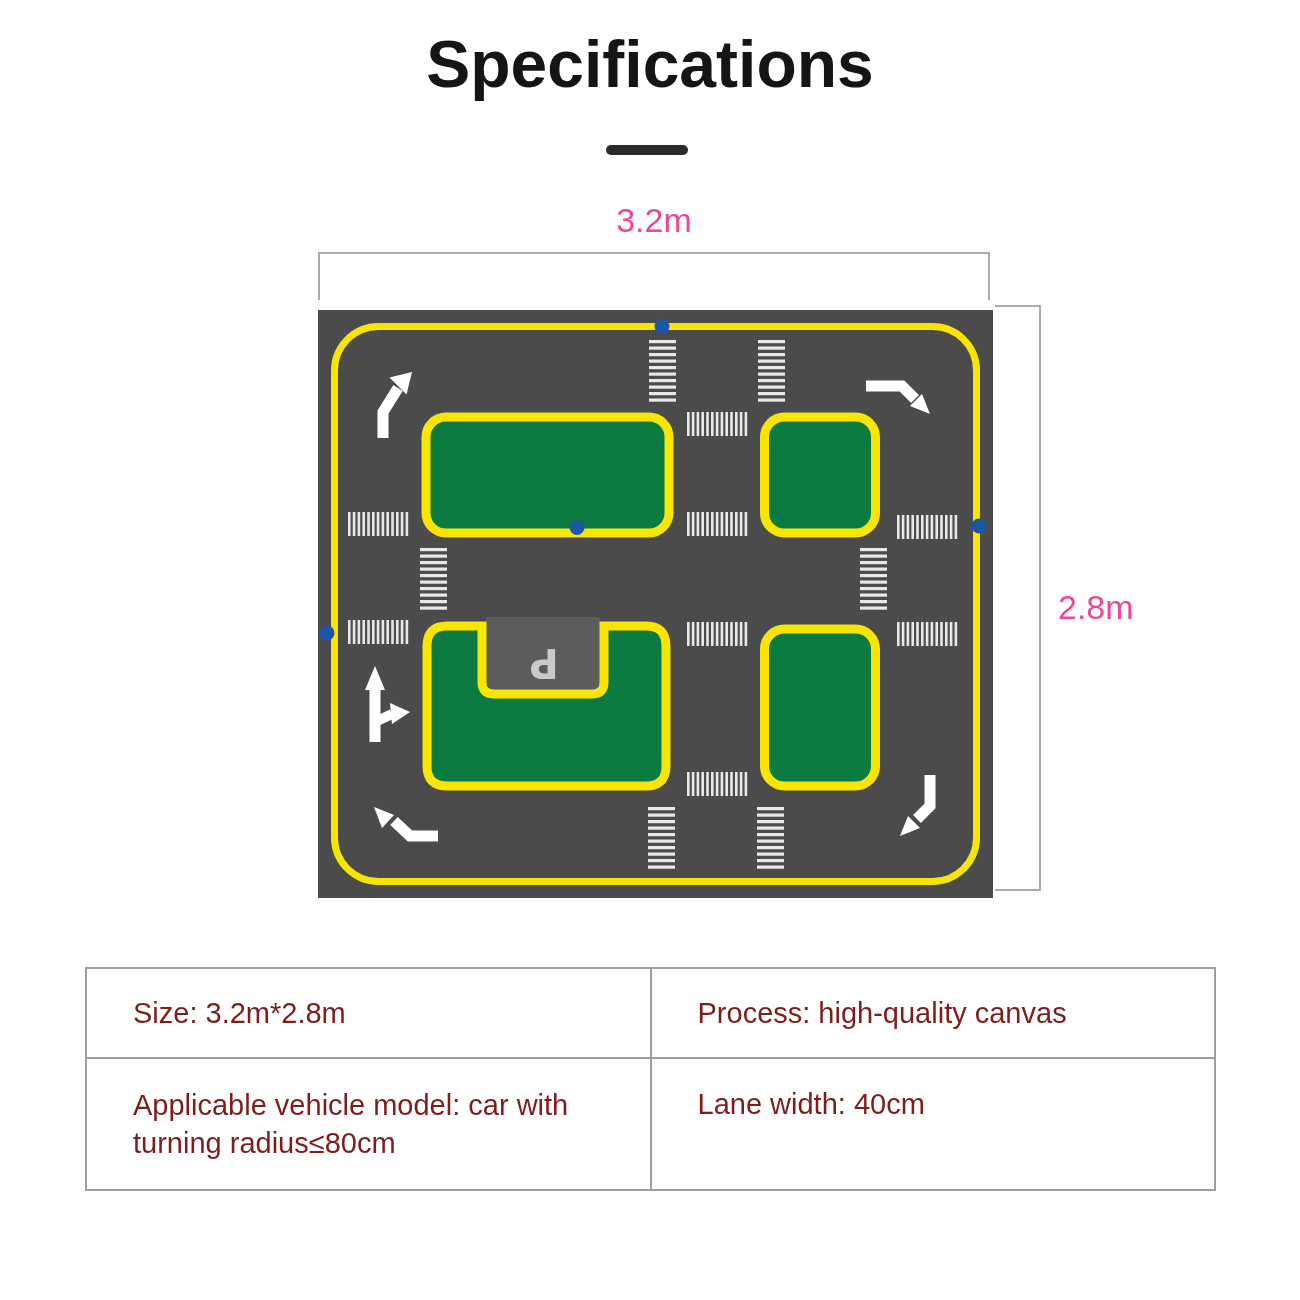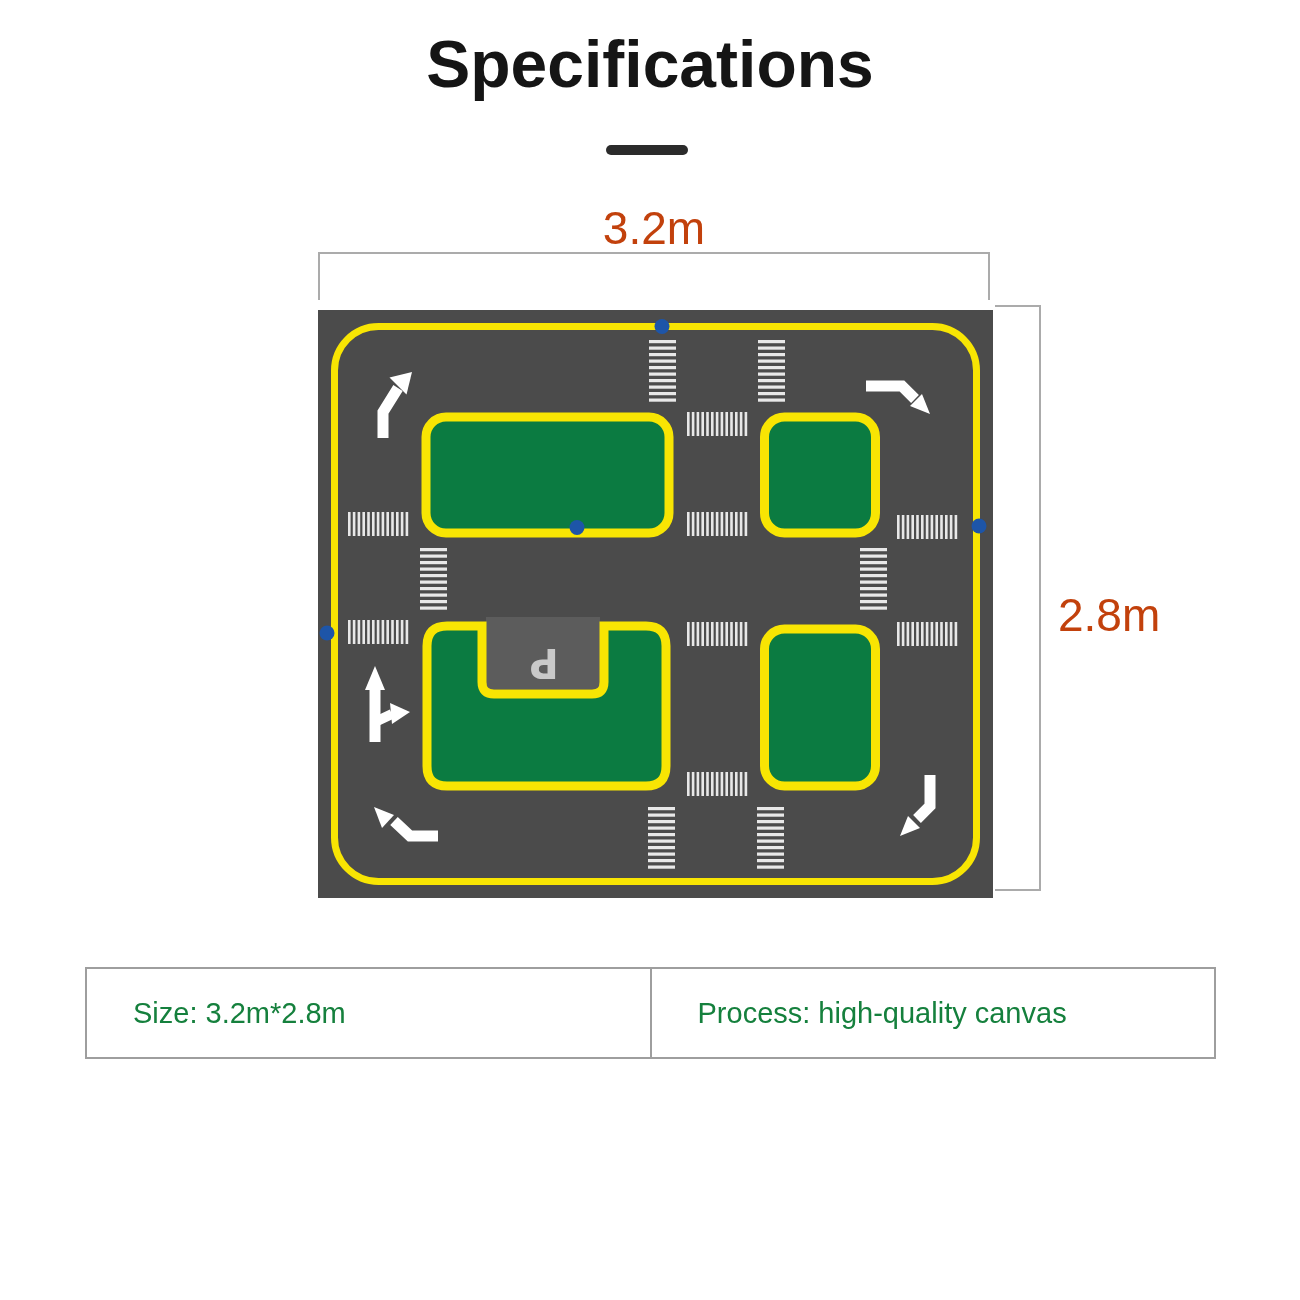--- a/index.html
+++ b/index.html
@@ -2,34 +2,34 @@
 <html><head>
 <meta charset="utf-8">
 <style>
   html,body{margin:0;padding:0;background:#fff;}
   body{width:1300px;height:1300px;position:relative;font-family:"Liberation Sans", sans-serif;overflow:hidden;}
 
   .page-title{position:absolute;top:28px;left:0;width:100%;margin:0;text-align:center;
     font-size:66px;font-weight:700;color:#151515;letter-spacing:0px;line-height:1.1;}
   .title-dash{position:absolute;left:606px;top:145px;width:82px;height:10px;border-radius:5px;background:#2b2b2b;}
 
-  .dim-label{position:absolute;font-size:46px;color:#c2410c;}
+  .dim-label{position:absolute;font-size:34px;color:#ec4899;}
   .dim-width{left:318px;top:201px;width:672px;text-align:center;}
   .dim-height{left:1058px;top:588px;}
 
   .bracket-top{position:absolute;left:318px;top:252px;width:672px;height:48px;box-sizing:border-box;
     border-top:2px solid #ababab;border-left:2px solid #ababab;border-right:2px solid #ababab;}
   .bracket-right{position:absolute;left:995px;top:305px;width:46px;height:586px;box-sizing:border-box;
     border-top:2px solid #ababab;border-right:2px solid #ababab;border-bottom:2px solid #ababab;}
 
   .mat{position:absolute;left:318px;top:310px;width:675px;height:588px;}
   .mat svg{display:block;width:100%;height:100%;}
 
   .spec-table{position:absolute;left:85px;top:967px;width:1131px;border-collapse:collapse;table-layout:fixed;}
-  .spec-table td{border:2px solid #9e9e9e;font-size:29px;color:#15803d;padding:0 20px 0 46px;
+  .spec-table td{border:2px solid #9e9e9e;font-size:29px;color:#7f1d1d;padding:0 20px 0 46px;
     vertical-align:middle;background:#fff;line-height:1.32;}
   .row-1 td{height:88px;}
   .row-2 td{height:82px;}
   .row-3 td{height:104px;}
   td.cell-top{vertical-align:top;padding-top:26px;}
   .wrap-narrow{display:inline-block;max-width:530px;}
 </style>
 </head>
 <body>
 
@@ -259,14 +259,20 @@
     <text x="226" y="367" text-anchor="middle" font-family="DejaVu Sans, sans-serif" font-size="40" font-weight="700" fill="#c9c9c9" transform="rotate(180 226 353)">P</text>
   </svg>
 </div>
 
 <table class="spec-table">
   <tbody>
       <tr class="row-1">
     <td>Size: 3.2m*2.8m</td>
     <td>Process: high-quality canvas</td>
   </tr>
+  <tr class="row-3">
+    <td>
+      <span class="wrap-narrow">Applicable vehicle model: car with turning radius≤80cm</span>
+    </td>
+    <td class="cell-top">Lane width: 40cm</td>
+  </tr>
 </tbody>
   </table>
 
 </body></html>

